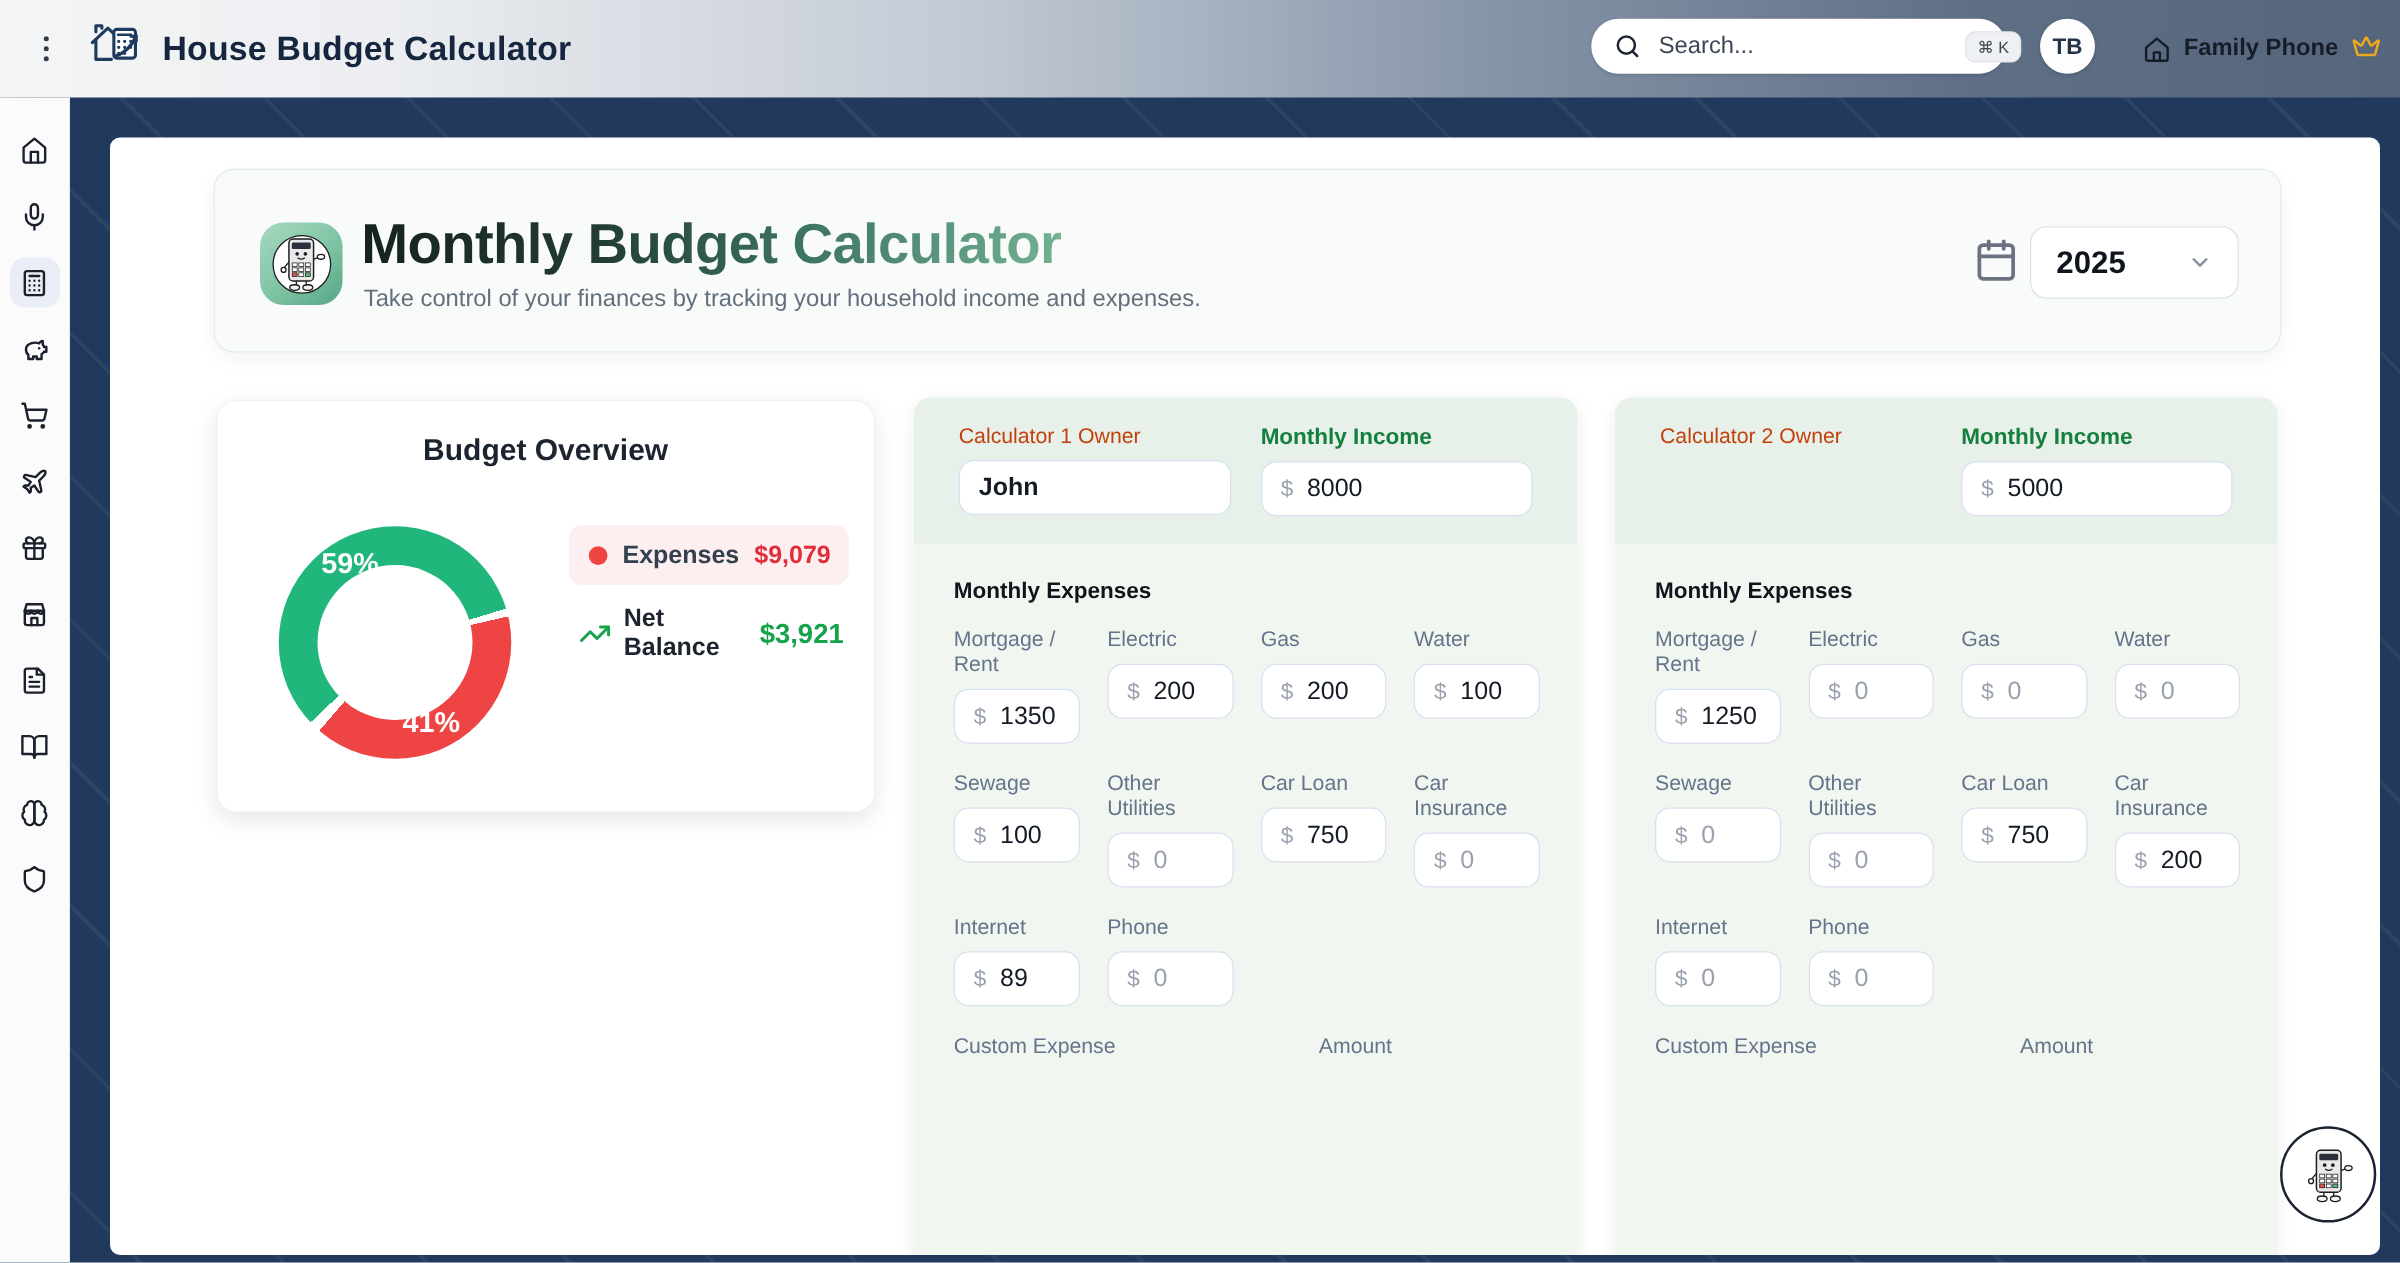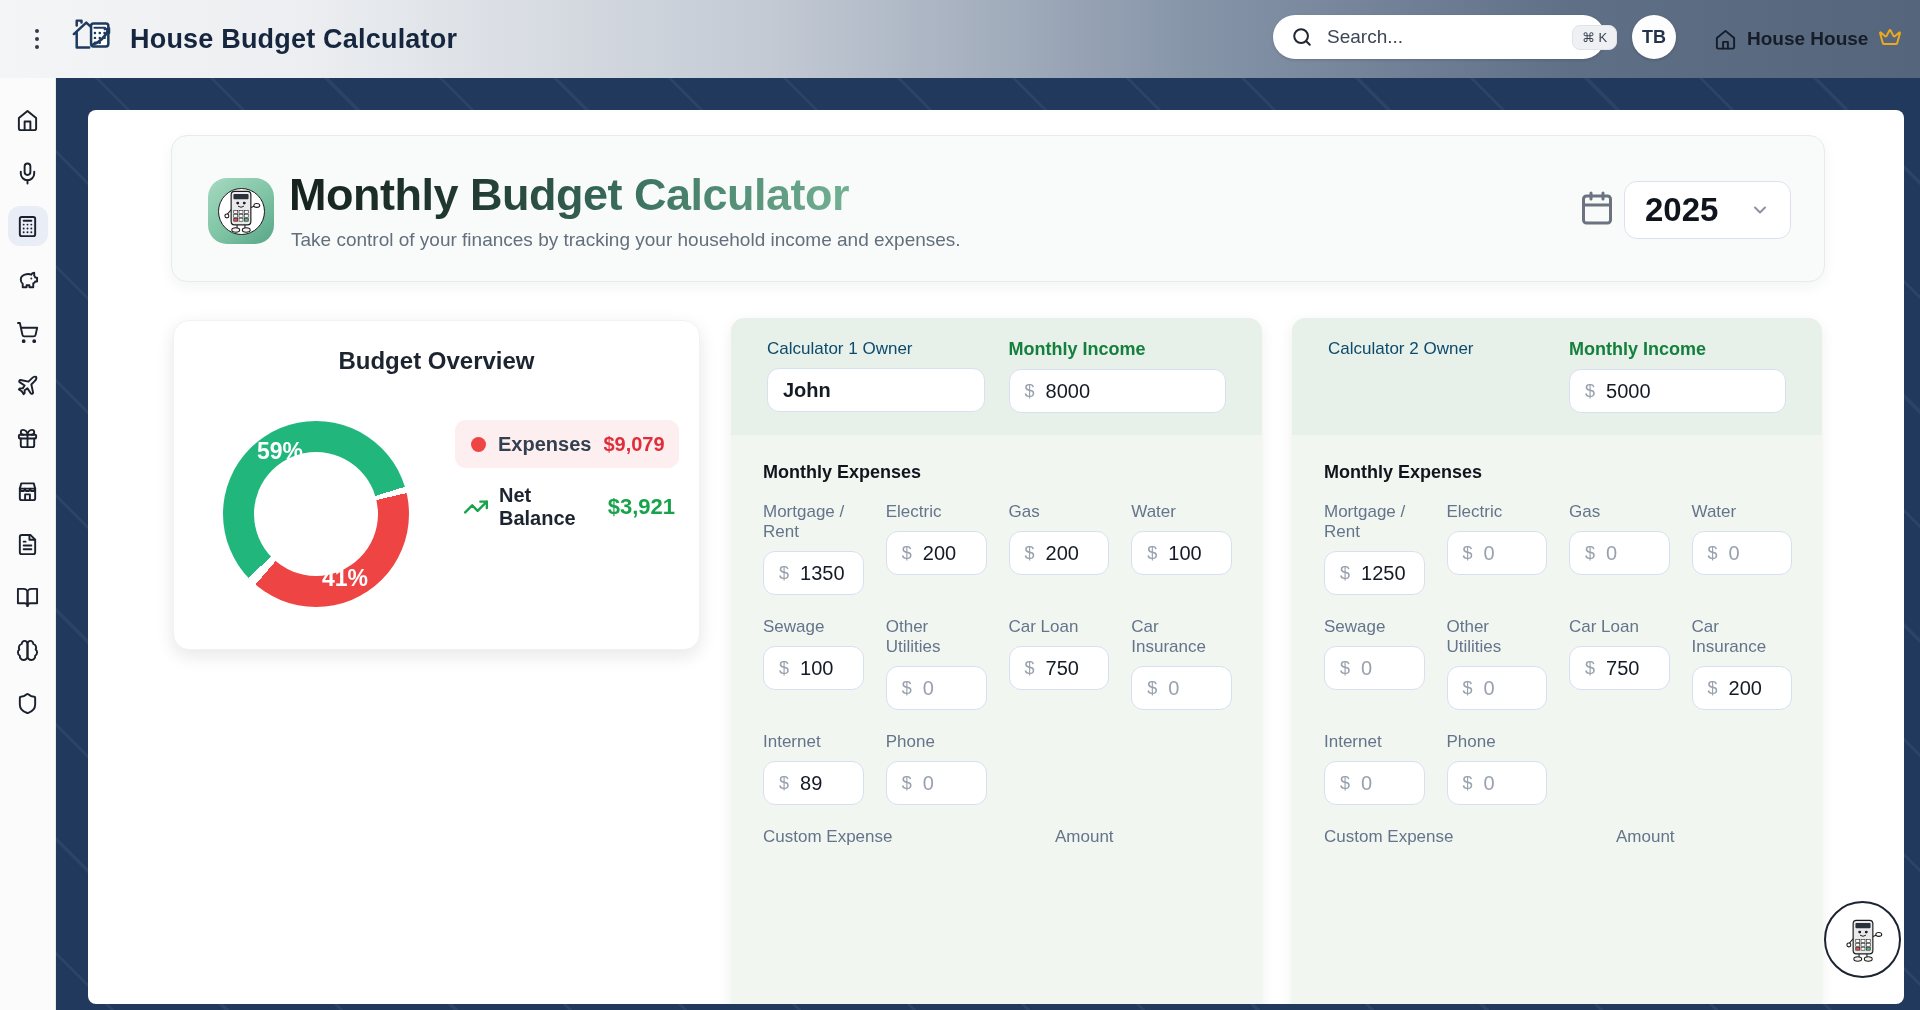--- a/index.html
+++ b/index.html
@@ -43,21 +43,21 @@
   .hero-icon { position:absolute; left:36px; top:42px; width:66px; height:66px; border-radius:19px;
     background:linear-gradient(140deg,#a6d9c1 0%,#7ec3a4 55%,#57a687 100%); display:flex; align-items:center; justify-content:center;}
   .hero-icon .badge { width:47px; height:47px; background:#fff; border:1.6px solid #1c1c1c; border-radius:50%; display:flex; align-items:center; justify-content:center; overflow:hidden;}
   .hero-title { position:absolute; left:117px; top:33px; font-size:45px; font-weight:800; letter-spacing:-.5px;
     background:linear-gradient(90deg,#16211e 0%,#223c34 34%,#3c7261 62%,#73b193 100%);
     -webkit-background-clip:text; background-clip:text; color:transparent;}
   .hero-sub { position:absolute; left:119px; top:93px; font-size:19px; color:#636f7d;}
   .cal-icon { position:absolute; left:1407px; top:53px; color:#6b7280;}
   .yearbox { position:absolute; left:1452px; top:45px; width:167px; height:58px; background:#fff; border:1.5px solid #dbe2ee; border-radius:13px;
     display:flex; align-items:center; padding:0 20px; cursor:pointer; justify-content:space-between;}
-  .yearbox .yr { font-size:33px; font-weight:bold; color:#10151d;}
+  .yearbox .yr { font-size:25px; font-weight:bold; color:#10151d;}
   .yearbox svg { color:#8a93a1;}
 
   
   .overview { position:absolute; left:85px; top:210px; width:527px; height:330px; background:#fff; border-radius:16px;
     box-shadow:0 6px 18px rgba(15,23,42,.10); border:1px solid #f1f2f4;}
   .ov-title { position:absolute; top:26px; width:100%; text-align:center; font-size:24px; font-weight:bold; color:#1c2430;}
   .donut { position:absolute; left:49px; top:100px; width:186px; height:186px; border-radius:50%;
     background:conic-gradient(from 75deg,#fff 0deg 2deg,#ef4444 2deg 145.6deg,#fff 145.6deg 151.6deg,#21b77c 151.6deg 358deg,#fff 358deg 360deg);}
   .donut .hole { position:absolute; left:31px; top:31px; width:124px; height:124px; background:#fff; border-radius:50%;}
   .donut .pct { position:absolute; transform:translate(-50%,-50%); color:#fff; font-size:23px; font-weight:bold;}
@@ -70,21 +70,21 @@
   .pill .amt { margin-left:auto; font-size:20px; font-weight:800;}
   .netrow { display:flex; align-items:center; padding:4px 4px 0 8px; gap:10px;}
   .netrow .nlab { font-size:20px; font-weight:800; color:#1c2430; line-height:1.15; width:92px;}
   .netrow .namt { margin-left:auto; font-size:22px; font-weight:800; color:#17a34a;}
 
   
   .calc { position:absolute; top:208px; width:531px; height:712px; border-radius:14px; overflow:hidden;
     background:#f2f6f1; box-shadow:0 4px 14px rgba(15,23,42,.07);}
   .calc.c1 { left:643px;} .calc.c2 { left:1204px; width:530px;}
   .calc-head { background:#e7f0e9; padding:21px 36px 22px; display:grid; grid-template-columns:1fr 1fr; column-gap:24px;}
-  .flabel { font-size:17px; color:#0c4a6e; margin-bottom:9px; display:block;}
+  .flabel { font-size:17px; color:#c2410c; margin-bottom:9px; display:block;}
   .flabel.strong { color:#15803d; font-weight:bold; font-size:18px;}
   .ibox { height:44px; background:#fff; border:1.5px solid #d7e0f0; border-radius:12px; display:flex; align-items:center; padding:0 15px;}
   .ibox .dollar { color:#98a1ad; font-size:18px; margin-right:11px;}
   .ibox input { border:none; outline:none; background:transparent; width:100%; font-size:20px; font-weight:500; color:#141b26; font-family:inherit;}
   .ibox input.owner { font-weight:bold;}
   .ibox input.zero { color:#98a1ad;}
   .calc-body { padding:27px 30px 20px 32px;}
   .me-title { font-size:18px; font-weight:bold; color:#10151d; margin-bottom:19px;}
   .exp-grid { display:grid; grid-template-columns:1fr 1fr 1fr 1fr; column-gap:22px; row-gap:22px;}
   .exp-grid .flabel { color:#64748b;}
@@ -132,21 +132,21 @@
 
   <div class="avatar">TB</div>
 
   <div class="workspace">
     <span>
       <svg width="23" height="23" viewBox="0 0 24 24" fill="none" stroke="#161d29" stroke-width="2" stroke-linejoin="round" stroke-linecap="round">
           <path d="M3 10.5 L12 3 l9 7.5 V20 a1.5 1.5 0 0 1 -1.5 1.5 h-15 A1.5 1.5 0 0 1 3 20 Z"></path>
           <path d="M9.5 21.5 v-7 h5 v7"></path>
         </svg>
     </span>
-    <span class="wname">House House</span>
+    <span class="wname">Family Phone</span>
     <span>
       <svg width="24" height="24" viewBox="0 0 24 24" fill="none" stroke="#eda81e" stroke-width="2" stroke-linejoin="round" stroke-linecap="round">
           <path d="M11.56 3.27a.5.5 0 0 1 .88 0l2.95 5.6a1 1 0 0 0 1.52.3l4.27-3.67a.5.5 0 0 1 .8.52l-2.83 10.25a1 1 0 0 1-.96.73H5.81a1 1 0 0 1-.96-.73L2.02 6.02a.5.5 0 0 1 .8-.52l4.28 3.67a1 1 0 0 0 1.51-.3z"></path>
         </svg>
     </span>
   </div>
 </header>
 
 <nav class="sidebar">
   <div class="s-item">

